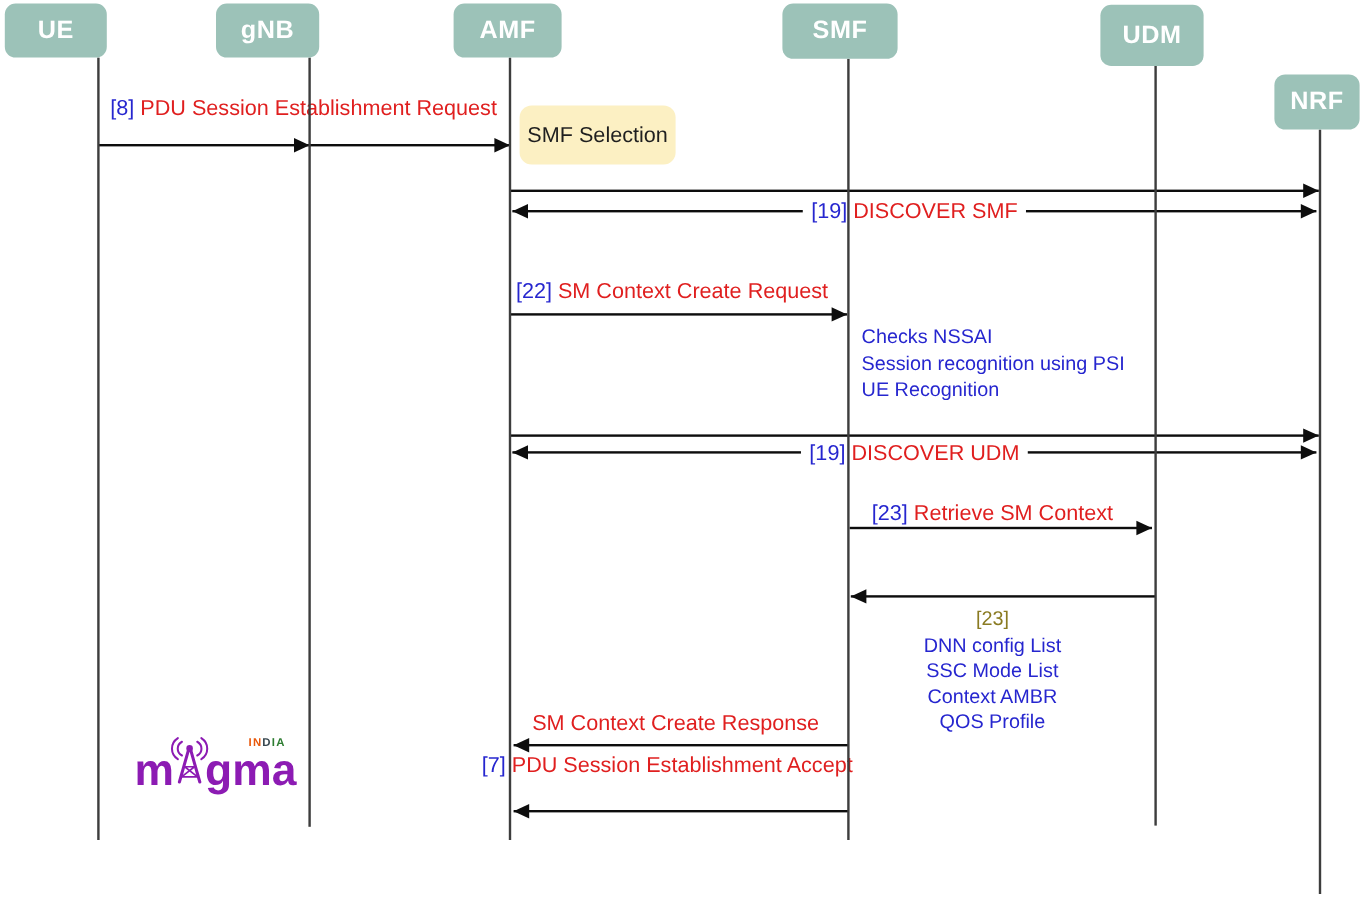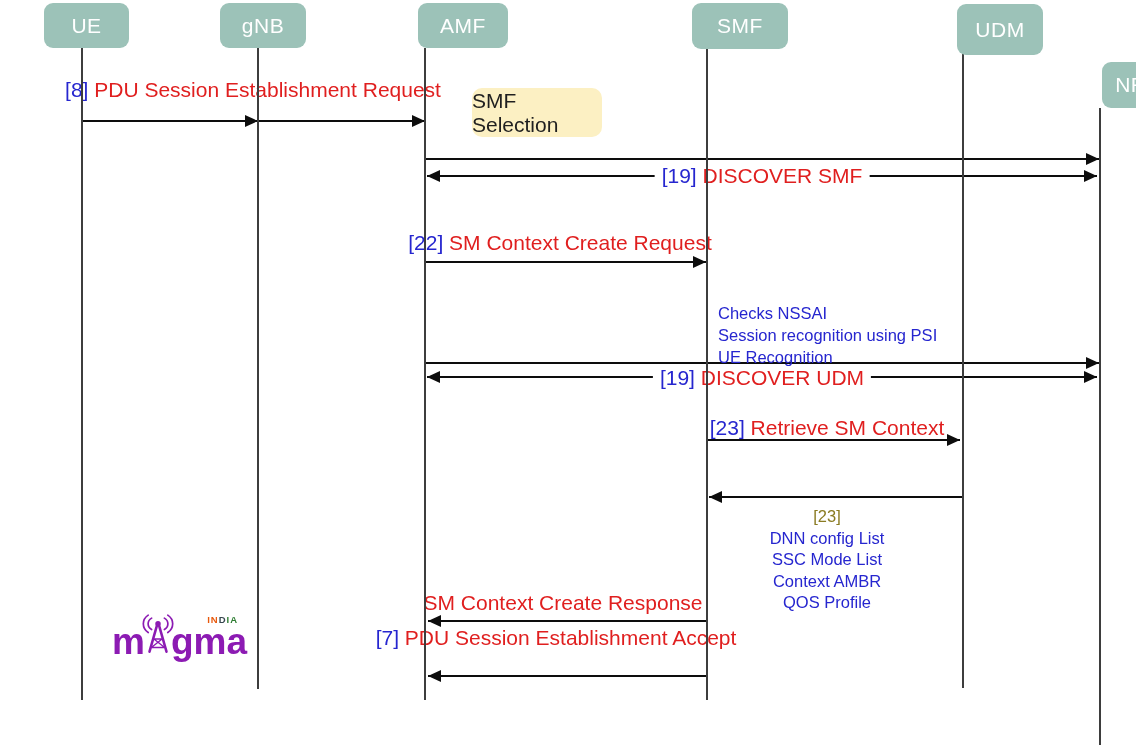--- a/index.html
+++ b/index.html
@@ -2,46 +2,46 @@
 <html style="--actor-fill: #9cc2b8; --red: #e01f1f; --blue: #2626cf; --olive: #8a7b22; --note-fill: #fcf0c3; --note-text: #1f1f1f; --line: #0d0d0d; --lifeline: #3d3d3d; --magma-purple: #8c1bb3; --india-orange: #e8590c; --india-dark: #37474f; --india-green: #2e7d32;"><head>
 <meta charset="utf-8">
 <style>
   html,body{margin:0;padding:0;background:#fff;}
   #stage{
     position:relative;width:1136px;height:753px;background:#ffffff;overflow:hidden;
     font-family:"Liberation Sans",sans-serif;
   }
   .actor{
     position:absolute;display:flex;align-items:center;justify-content:center;
-    background:var(--actor-fill,#9cc2b8);color:#ffffff;font-weight:normal;
-    font-size:21px;letter-spacing:.5px;border-radius:9px;z-index:6;margin-left:40px;
+    background:var(--actor-fill,#9cc2b8);color:#ffffff;font-weight:bold;
+    font-size:21px;letter-spacing:.5px;border-radius:9px;z-index:6;
   }
   .lifeline{position:absolute;width:2px;background:var(--lifeline,#3d3d3d);z-index:5;}
   .mline{position:absolute;border-top:2px solid var(--line,#0d0d0d);height:0;z-index:2;}
   .ahead{position:absolute;width:0;height:0;border-top:6px solid transparent;border-bottom:6px solid transparent;z-index:4;}
   .ahead.right{border-left:13px solid var(--line,#0d0d0d);}
   .ahead.left{border-right:13px solid var(--line,#0d0d0d);}
   .mlabel{
     position:absolute;transform:translate(-50%,-50%);white-space:nowrap;
-    font-size:21px;z-index:3;line-height:1.15;
+    font-size:18px;z-index:3;line-height:1.15;
   }
   .mlabel.bg{background:#ffffff;padding:0 7px;}
   .seg-blue{color:var(--blue,#2626cf);}
   .seg-red{color:var(--red,#e01f1f);}
   .seg-olive{color:var(--olive,#8a7b22);}
   .seg-orange{color:var(--india-orange,#e8590c);}
   .seg-dark{color:var(--india-dark,#37474f);}
   .seg-green{color:var(--india-green,#2e7d32);}
   .note-left{position:absolute;font-size:16.5px;line-height:22px;white-space:nowrap;z-index:3;}
   .note-center{position:absolute;transform:translateX(-50%);text-align:center;
     font-size:16.5px;line-height:21.5px;white-space:nowrap;z-index:3;}
   .callout{
     position:absolute;background:var(--note-fill,#fcf0c3);border-radius:10px;
-    color:var(--note-text,#1f1f1f);font-size:21px;
-    display:flex;align-items:center;justify-content:center;z-index:6;margin-left:39px;
+    color:var(--note-text,#1f1f1f);font-size:18px;
+    display:flex;align-items:center;justify-content:center;z-index:6;
   }
   .logo{position:absolute;left:112px;top:602px;width:128px;height:58px;z-index:6;}
   .logo .india{position:absolute;top:12px;right:2px;font-size:9.5px;font-weight:bold;letter-spacing:1px;}
   .logo .word{position:absolute;left:0;bottom:0;font-size:37px;font-weight:bold;
     color:var(--magma-purple,#8c1bb3);line-height:1;white-space:nowrap;}
   .logo .tower{vertical-align:-2px;margin:0 -4px;}
 </style>
 </head>
 <body>
 
@@ -79,21 +79,21 @@
     <div class="ahead left" style="left: 428px; top: 615px;"></div>
     <div class="mline" style="left: 428px; top: 675px; width: 279px;"></div>
     <div class="ahead left" style="left: 428px; top: 670px;"></div>
     <div class="mlabel" style="left: 253px; top: 90px;"><span class="seg-blue">[8]</span><span class="seg-red"> PDU Session Establishment Request</span></div>
     <div class="mlabel bg" style="left: 762px; top: 176px;"><span class="seg-blue">[19]</span><span class="seg-red"> DISCOVER SMF</span></div>
     <div class="mlabel" style="left: 560px; top: 243px;"><span class="seg-blue">[22]</span><span class="seg-red"> SM Context Create Request</span></div>
     <div class="mlabel bg" style="left: 762px; top: 378px;"><span class="seg-blue">[19]</span><span class="seg-red"> DISCOVER UDM</span></div>
     <div class="mlabel" style="left: 827px; top: 428px;"><span class="seg-blue">[23]</span><span class="seg-red"> Retrieve SM Context</span></div>
     <div class="mlabel" style="left: 563px; top: 603px;"><span class="seg-red">SM Context Create Response</span></div>
     <div class="mlabel" style="left: 556px; top: 638px;"><span class="seg-blue">[7]</span><span class="seg-red"> PDU Session Establishment Accept</span></div>
-    <div class="note-left" style="left: 718px; top: 270px; margin-top: 32px;">
+    <div class="note-left" style="left: 718px; top: 270px;">
       <div class="seg-blue">Checks NSSAI</div>
       <div class="seg-blue">Session recognition using PSI</div>
       <div class="seg-blue">UE Recognition</div>
     </div>
     <div class="note-center" style="left: 827px; top: 506px;">
       <div class="seg-olive">[23]</div>
       <div class="seg-blue">DNN config List</div>
       <div class="seg-blue">SSC Mode List</div>
       <div class="seg-blue">Context AMBR</div>
       <div class="seg-blue">QOS Profile</div>

